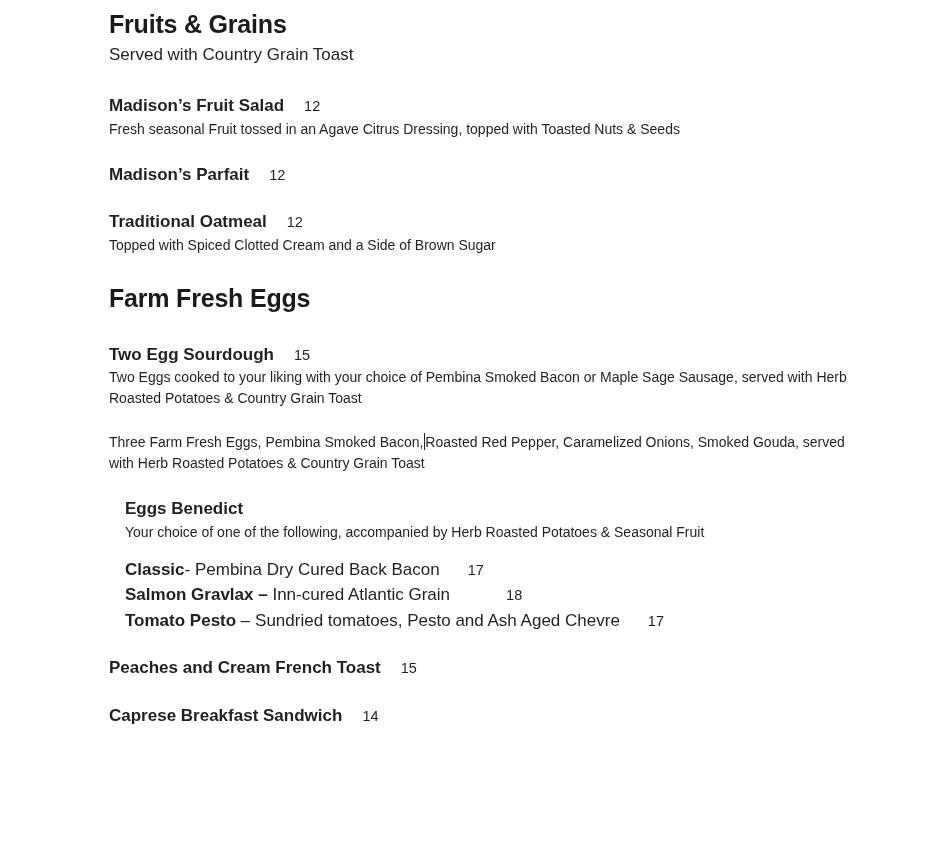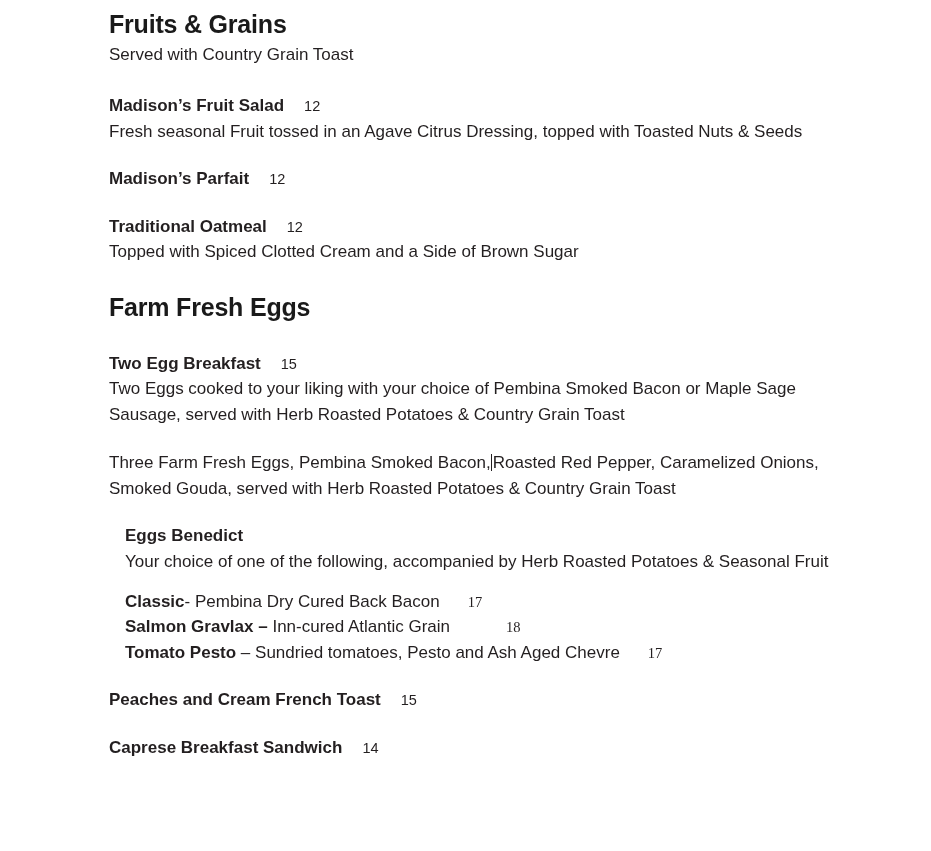--- a/index.html
+++ b/index.html
@@ -46,40 +46,39 @@
     line-height: 1.5;
     white-space: nowrap;
   }
   .item-price {
     font-weight: normal;
     font-size: 14.5px;
     padding-left: 20px;
     vertical-align: baseline;
   }
   .item-desc {
-    font-size: 17px;
+    font-size: 14px;
     line-height: 1.52;
     margin: 0;
     max-width: 745px;
   }
 
   
   .variant-list { margin: 0; }
   .variant {
     font-size: 17px;
     line-height: 1.5;
     white-space: nowrap;
   }
   .variant-name { font-weight: bold; }
   .variant-rest { font-weight: normal; }
   .variant-price {
     font-weight: normal;
     font-size: 14.5px;
     display: inline-block;
-    font-family: Liberation Serif, serif;
   }
   .vp-1 { padding-left: 28px; }
   .vp-2 { padding-left: 56px; }
   .vp-3 { padding-left: 28px; }
 
   .benedict-intro { margin-bottom: 14px; }
   .benedict-block { margin-bottom: 22px; margin-left: 16px; }
 
   
   .caret {
@@ -125,21 +124,21 @@
 
   <div class="section-gap"></div>
 
   <div class="section">
     <div class="section-heading">Farm Fresh Eggs</div>
 
     <div class="heading-gap-top"></div>
 
     <div class="item">
       <div class="item-title-row">
-        <span>Two Egg Breakfast</span><span class="item-price">15</span>
+        <span>Two Egg Sourdough</span><span class="item-price">15</span>
       </div>
       <div class="item-desc">Two Eggs cooked to your liking with your choice of Pembina Smoked Bacon or Maple Sage Sausage, served with Herb Roasted Potatoes &amp; Country Grain Toast</div>
     </div>
 
     <div class="item">
       <div class="item-desc"><span>Three Farm Fresh Eggs, Pembina Smoked Bacon,</span><span class="caret"></span><span>Roasted Red Pepper, Caramelized Onions, Smoked Gouda, served with Herb Roasted Potatoes &amp; Country Grain Toast</span></div>
     </div>
 
     <div class="item benedict-block">
       <div class="item-title-row">

